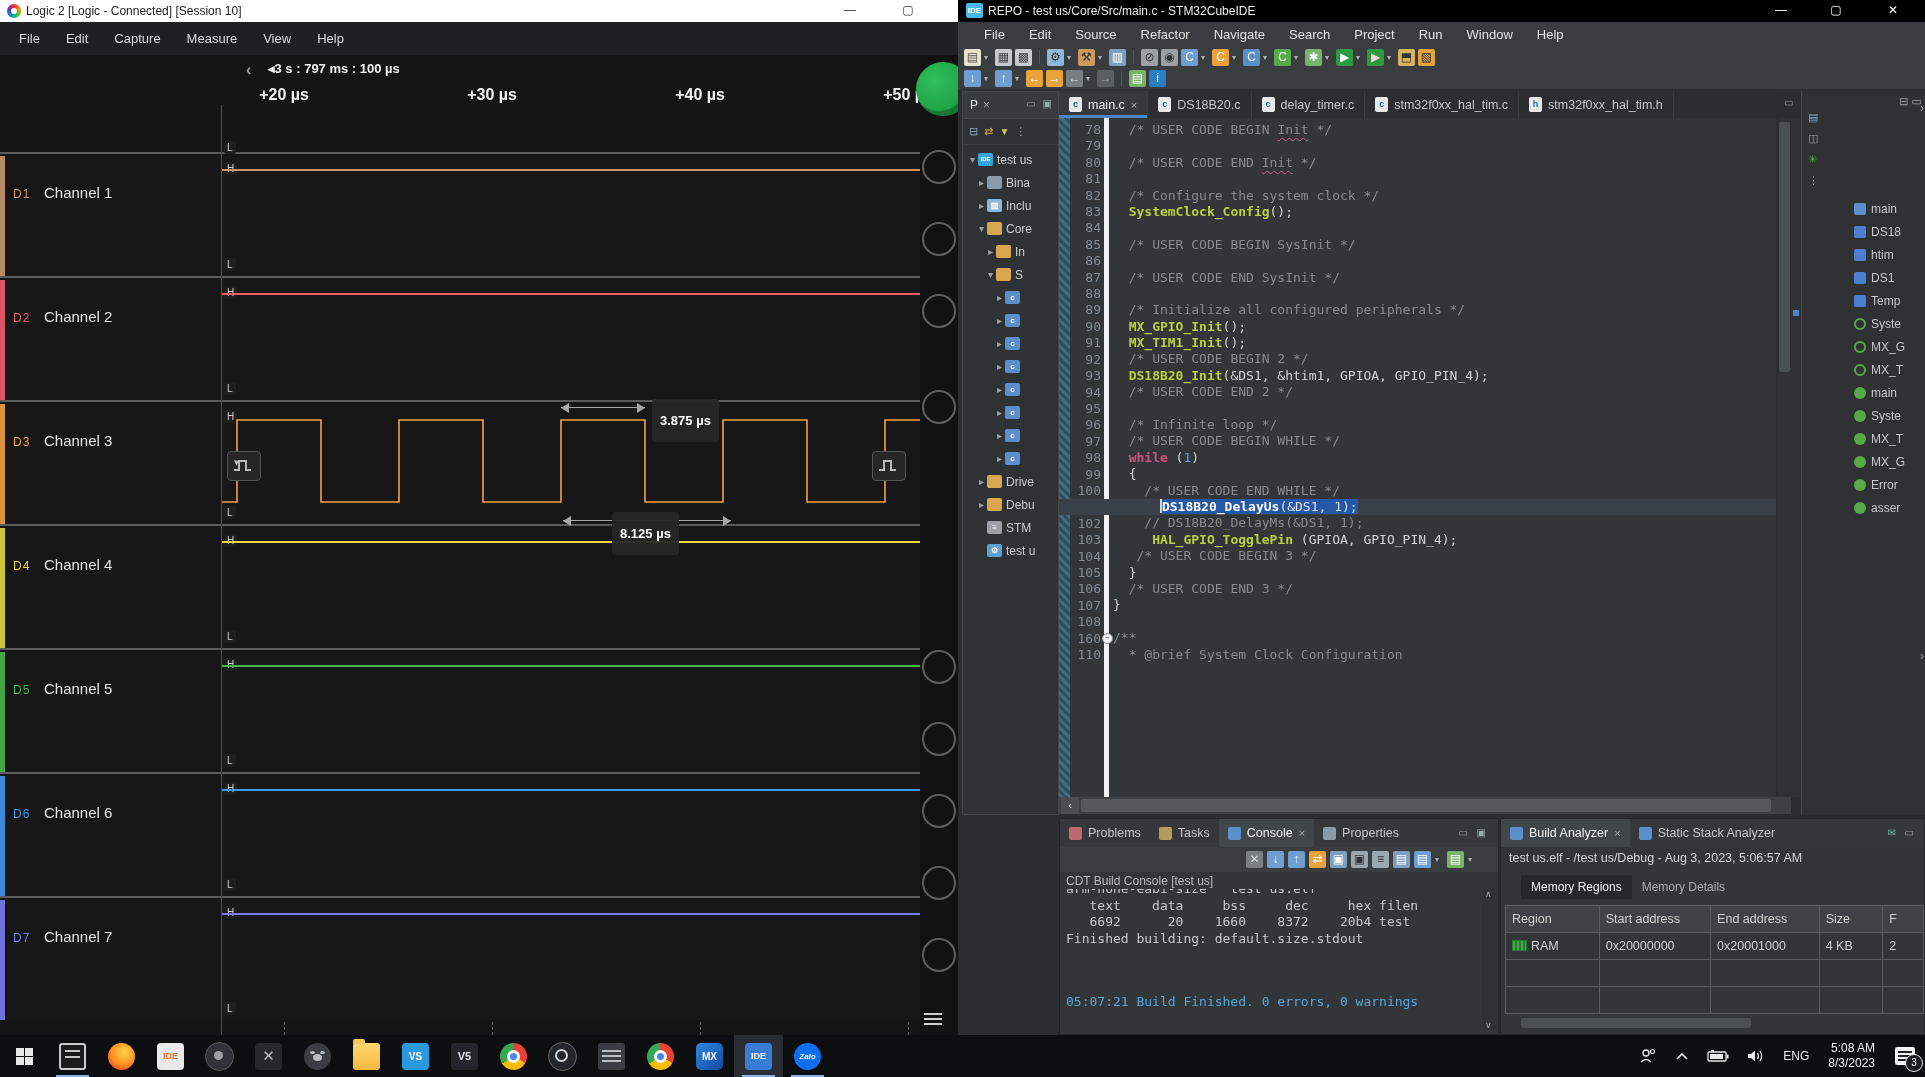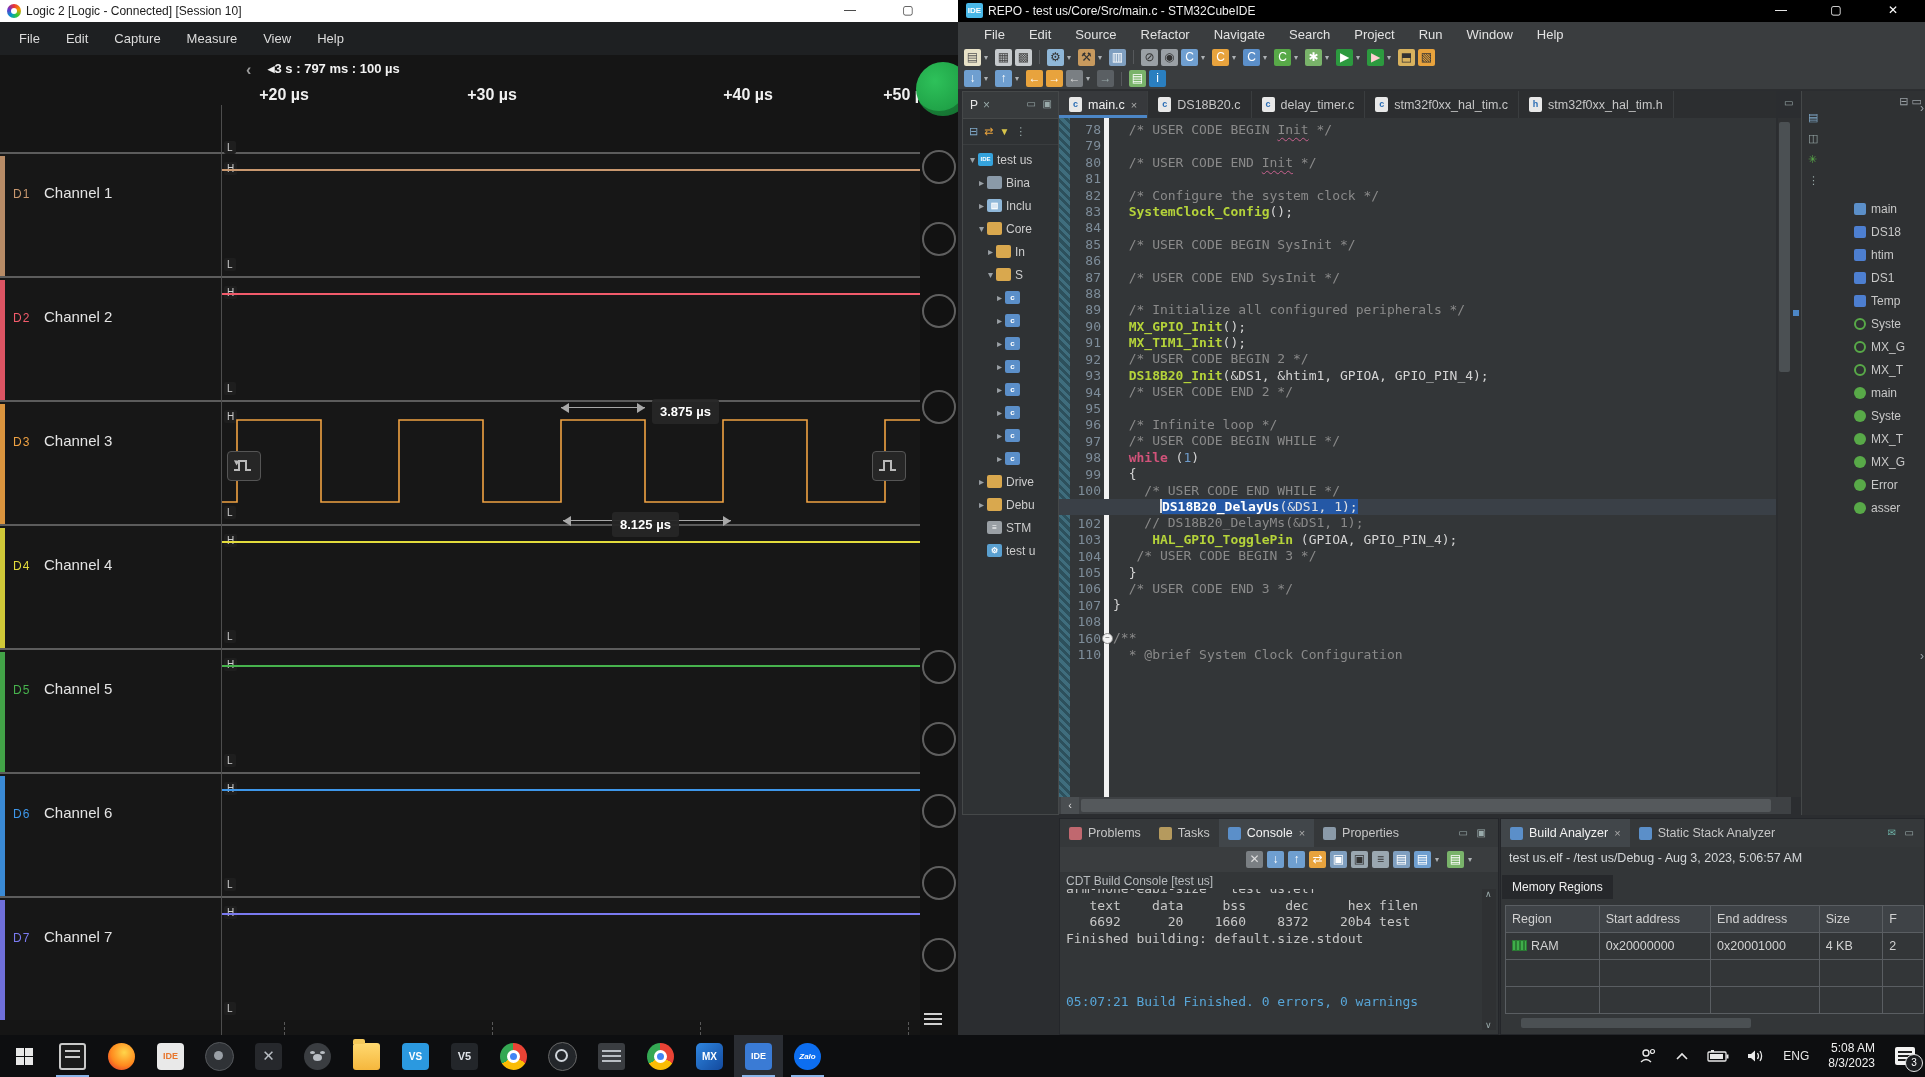--- a/index.html
+++ b/index.html
@@ -24,21 +24,21 @@
   #lg-wavearea{left:0;top:55px;width:920px;height:980px;background:#151515;overflow:hidden;}
   #lg-startline{position:absolute;left:221px;top:50px;width:1px;height:930px;background:#4d4d4d;}
   .chrow{position:absolute;left:0;width:920px;height:124px;border-top:2px solid #5c5c5c;box-sizing:border-box;background:#171717;}
   .chstrip{position:absolute;left:0;top:2px;width:5px;height:120px;opacity:.9;}
   .chid{position:absolute;left:13px;top:33px;font-size:12px;letter-spacing:1px;}
   .chname{position:absolute;left:44px;top:30px;font-size:15px;color:#e4e4e4;}
   .chline{position:absolute;left:222px;top:15px;width:698px;height:2px;}
   .lvl{position:absolute;left:224px;color:#cfcfcf;font-size:10px;background:#1e1e1e;padding:0 3px;border-radius:2px;line-height:13px;}
   .lvlH{top:8px;} .lvlL{top:104px;}
   .mchip{position:absolute;background:rgba(38,38,38,.95);color:#fff;font-weight:bold;font-size:13px;
-         padding:5px 8px;border-radius:3px;white-space:nowrap;}
+         padding:14px 8px;border-radius:3px;white-space:nowrap;}
   .marrow{position:absolute;height:12px;}
   .marrow .ln{position:absolute;left:0;right:0;top:5px;height:1px;background:#a8a8a8;}
   .marrow .hl,.marrow .hr{position:absolute;top:1px;width:0;height:0;border-top:5px solid transparent;border-bottom:5px solid transparent;}
   .marrow .hl{left:0;border-right:8px solid #a8a8a8;}
   .marrow .hr{right:0;border-left:8px solid #a8a8a8;}
   #lg-tooltip{left:258px;top:424px;width:156px;height:84px;background:rgba(34,34,34,.96);
       border:1px solid #4e4e4e;border-radius:8px;color:#d9d9d9;font-size:12.5px;padding:9px 0 0 12px;box-sizing:border-box;line-height:19px;}
   .pulsebtn{position:absolute;width:32px;height:28px;background:#262626;border:1px solid #555;border-radius:4px;}
   .pulsebtn svg{position:absolute;left:4px;top:5px;}
   #lg-rail{left:920px;top:55px;width:38px;height:980px;background:#121212;}
@@ -109,21 +109,21 @@
   #con-toolbar{position:absolute;top:28px;left:0;right:0;height:25px;background:#3a3d3f;display:flex;align-items:center;justify-content:flex-end;gap:4px;padding-right:22px;}
   #con-label{position:absolute;top:55px;left:6px;font-size:12px;color:#b8bcbf;}
   #con-text{position:absolute;top:70px;left:6px;right:18px;bottom:0;overflow:hidden;
       font-family:"DejaVu Sans Mono",monospace;font-size:13px;line-height:16.5px;color:#c8c8c8;white-space:pre;}
   #con-text .first{margin-top:-8px;display:block;}
   .blueline{color:#58a6d8;position:absolute;left:0;bottom:24px;}
   #con-vscroll{position:absolute;right:2px;top:70px;width:14px;bottom:4px;background:#2f3133;color:#9aa;}
   
   #ba{left:542px;top:818px;width:425px;height:217px;background:#333638;border:1px solid #24262a;box-sizing:border-box;}
   #ba-head{position:absolute;top:32px;left:8px;font-size:12.5px;color:#d4d7d9;white-space:nowrap;}
-  .ba-subtabs{position:absolute;top:56px;left:1px;display:flex;font-size:12px;flex-direction:column;}
+  .ba-subtabs{position:absolute;top:56px;left:20px;display:flex;font-size:12px;}
   .bst{padding:5px 10px;color:#a9adb0;}
   .bst.active{background:#26282b;color:#f0f0f0;}
   #ba-table{position:absolute;top:86px;left:4px;right:0;font-size:12.5px;color:#d2d2d2;border-collapse:collapse;table-layout:fixed;}
   #ba-table th,#ba-table td{border:1px solid #5a5e62;padding:4px 6px;text-align:left;font-weight:normal;white-space:nowrap;overflow:hidden;height:18px;}
   #ba-table th{background:#3f4347;}
   .ramchip{display:inline-block;width:13px;height:9px;background:#3fae4a;border:1px solid #2a7a33;margin-right:4px;vertical-align:-1px;
       background-image:linear-gradient(90deg,transparent 0 2px,#2a7a33 2px 3px);background-size:4px 100%;}
   #ba-hscroll{position:absolute;left:20px;bottom:6px;width:230px;height:10px;background:#4b5053;border-radius:2px;}
   
   #rrail{left:843px;top:91px;width:124px;height:724px;background:#2f3133;border-left:1px solid #454849;}
@@ -197,21 +197,21 @@
         <div class="mi">View</div>
         <div class="mi">Help</div>
       </div>
     <div id="lg-wavearea" class="abs">
       <div id="lg-header" class="abs" style="left:0;top:0;">
         <span id="lg-back">‹</span>
         <span id="lg-marker">◂3 s : 797 ms : 100 µs</span>
         <div id="lg-ticks">
             <span class="tick abs" style="left: 284px;">+20 µs</span>
             <span class="tick abs" style="left: 492px;">+30 µs</span>
-            <span class="tick abs" style="left: 700px; margin-left: 48px;">+40 µs</span>
+            <span class="tick abs" style="left: 700px;">+40 µs</span>
             <span class="tick abs" style="left: 908px;">+50 µs</span>
           </div>
       </div>
       <div id="lg-grid">
           <div class="gridline abs" style="left: 284px;"></div>
           <div class="gridline abs" style="left: 492px;"></div>
           <div class="gridline abs" style="left: 700px;"></div>
           <div class="gridline abs" style="left: 908px;"></div>
         </div>
       <div id="lg-rows">

